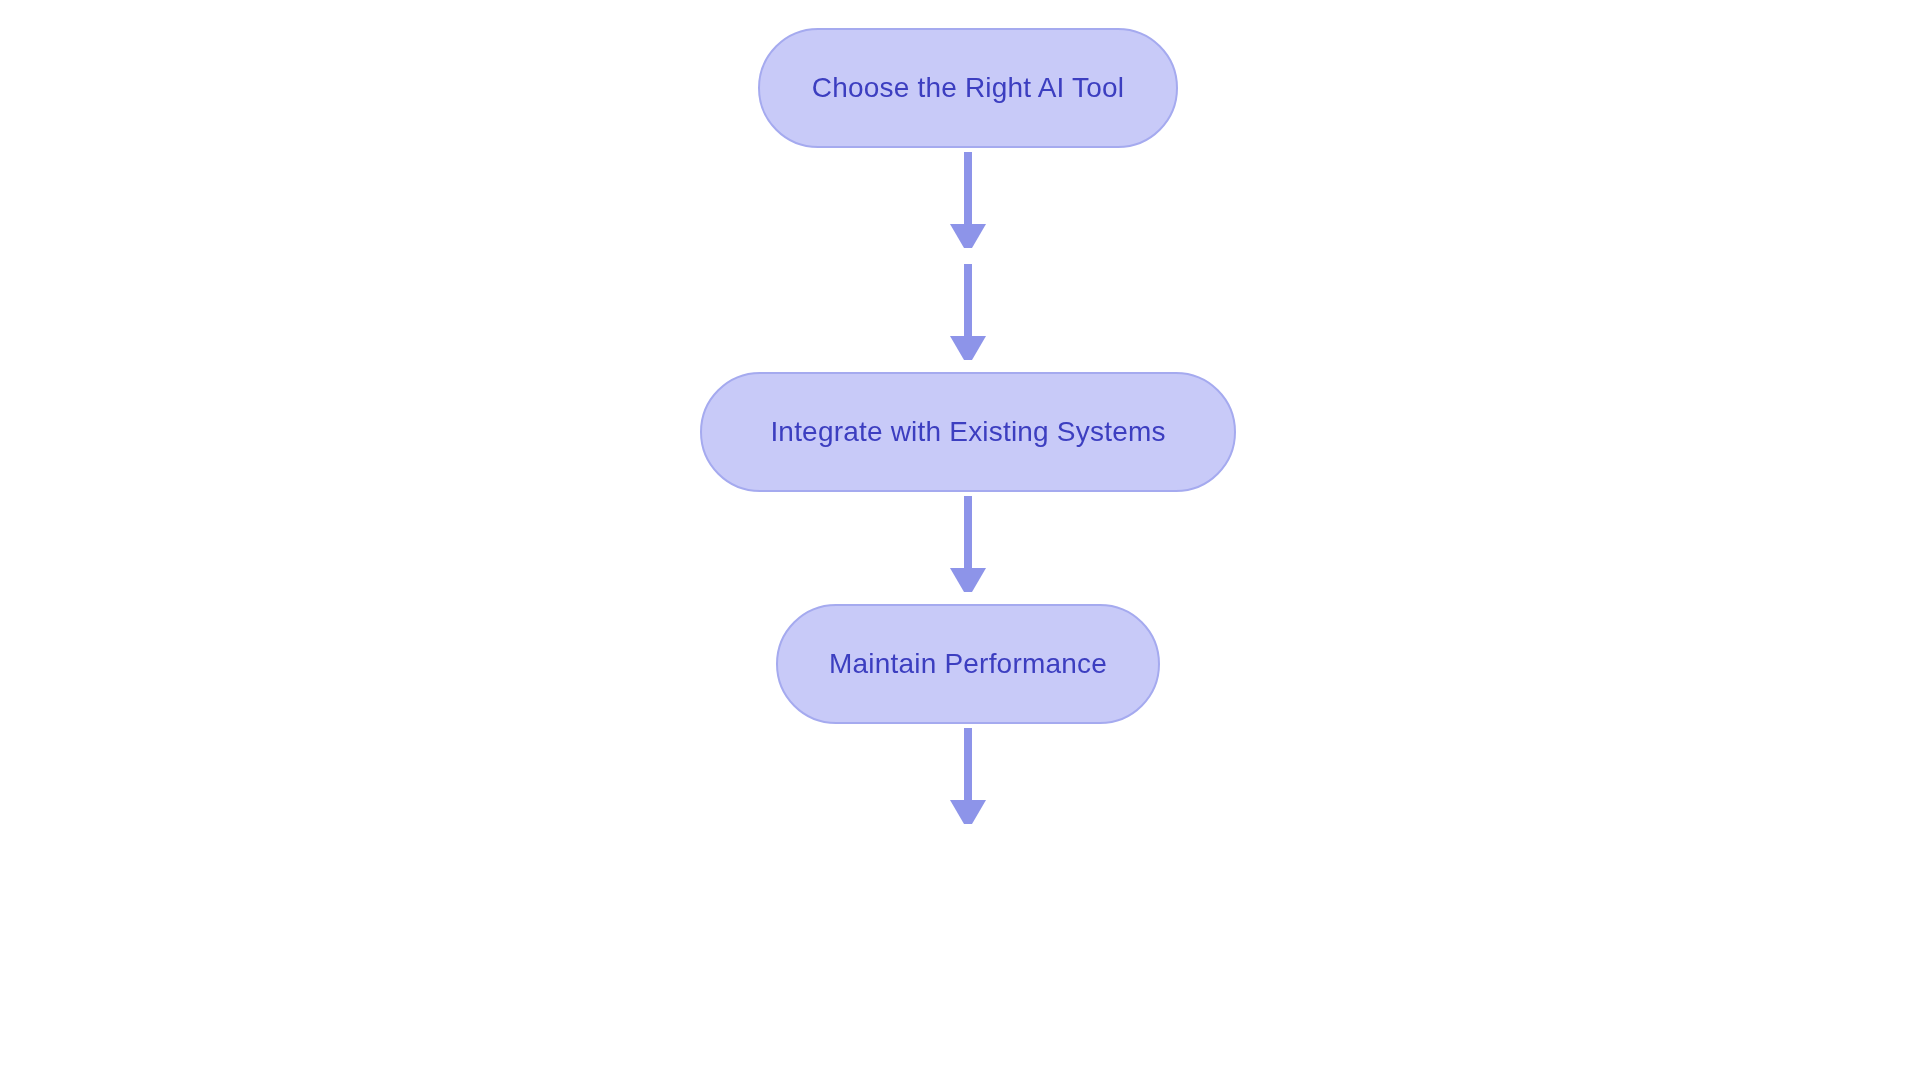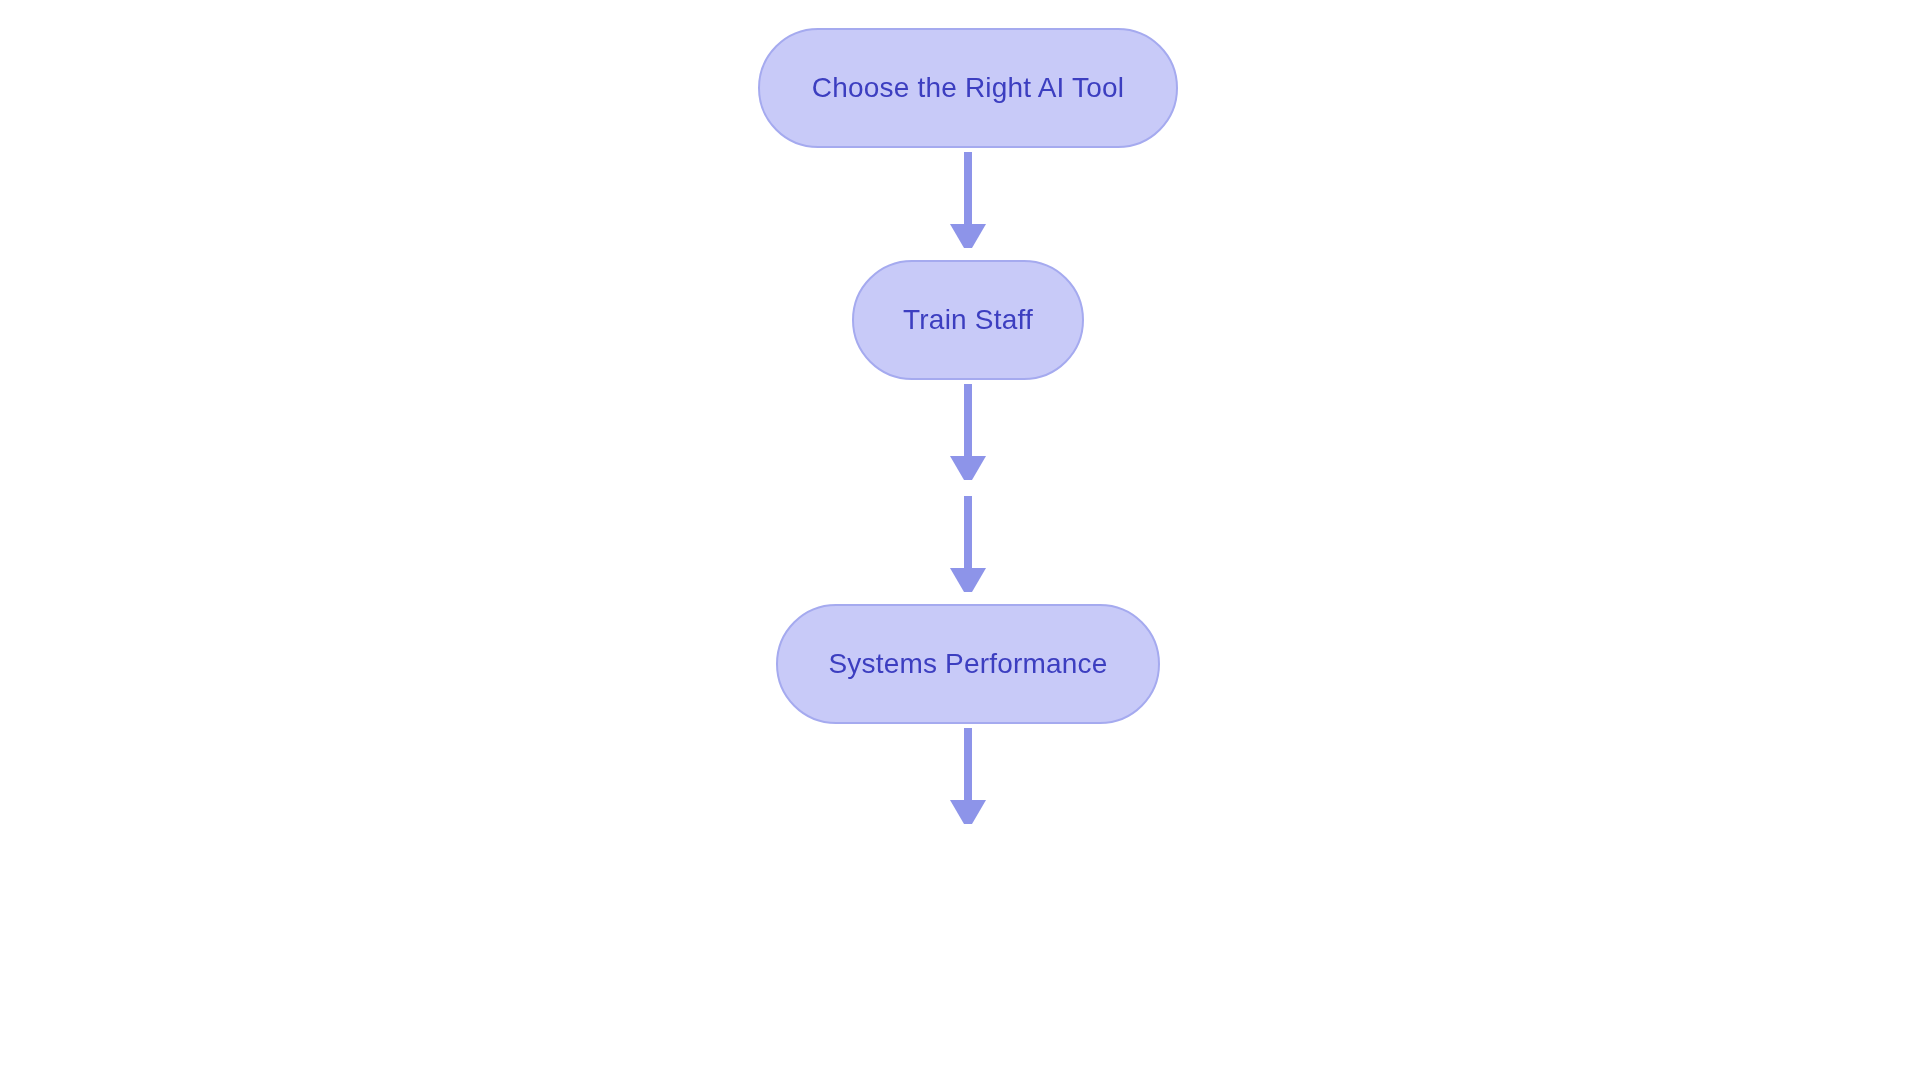--- a/index.html
+++ b/index.html
@@ -72,35 +72,35 @@
 <div class="canvas">
   <div class="flow">
   <div class="flow-node" style="width: 420px;">
     <span class="flow-node-label">Choose the Right AI Tool</span>
   </div>
   <div class="connector">
     <div class="connector-line"></div>
     <div class="connector-head"></div>
   </div>
 
-  <div class="flow-node" style="width: 232px;">
-    <span class="flow-node-label">Train Staff</span>
+  <div class="connector">
+    <div class="connector-line"></div>
+    <div class="connector-head"></div>
+  </div>
+
+  <div class="flow-node" style="width: 536px;">
+    <span class="flow-node-label">Integrate with Existing Systems</span>
   </div>
   <div class="connector">
     <div class="connector-line"></div>
     <div class="connector-head"></div>
   </div>
 
-  <div class="connector">
-    <div class="connector-line"></div>
-    <div class="connector-head"></div>
-  </div>
-
   <div class="flow-node" style="width: 384px;">
-    <span class="flow-node-label">Systems Performance</span>
+    <span class="flow-node-label">Maintain Performance</span>
   </div>
   <div class="connector">
     <div class="connector-line"></div>
     <div class="connector-head"></div>
   </div>
 
 
 </div>
 </div>
 

